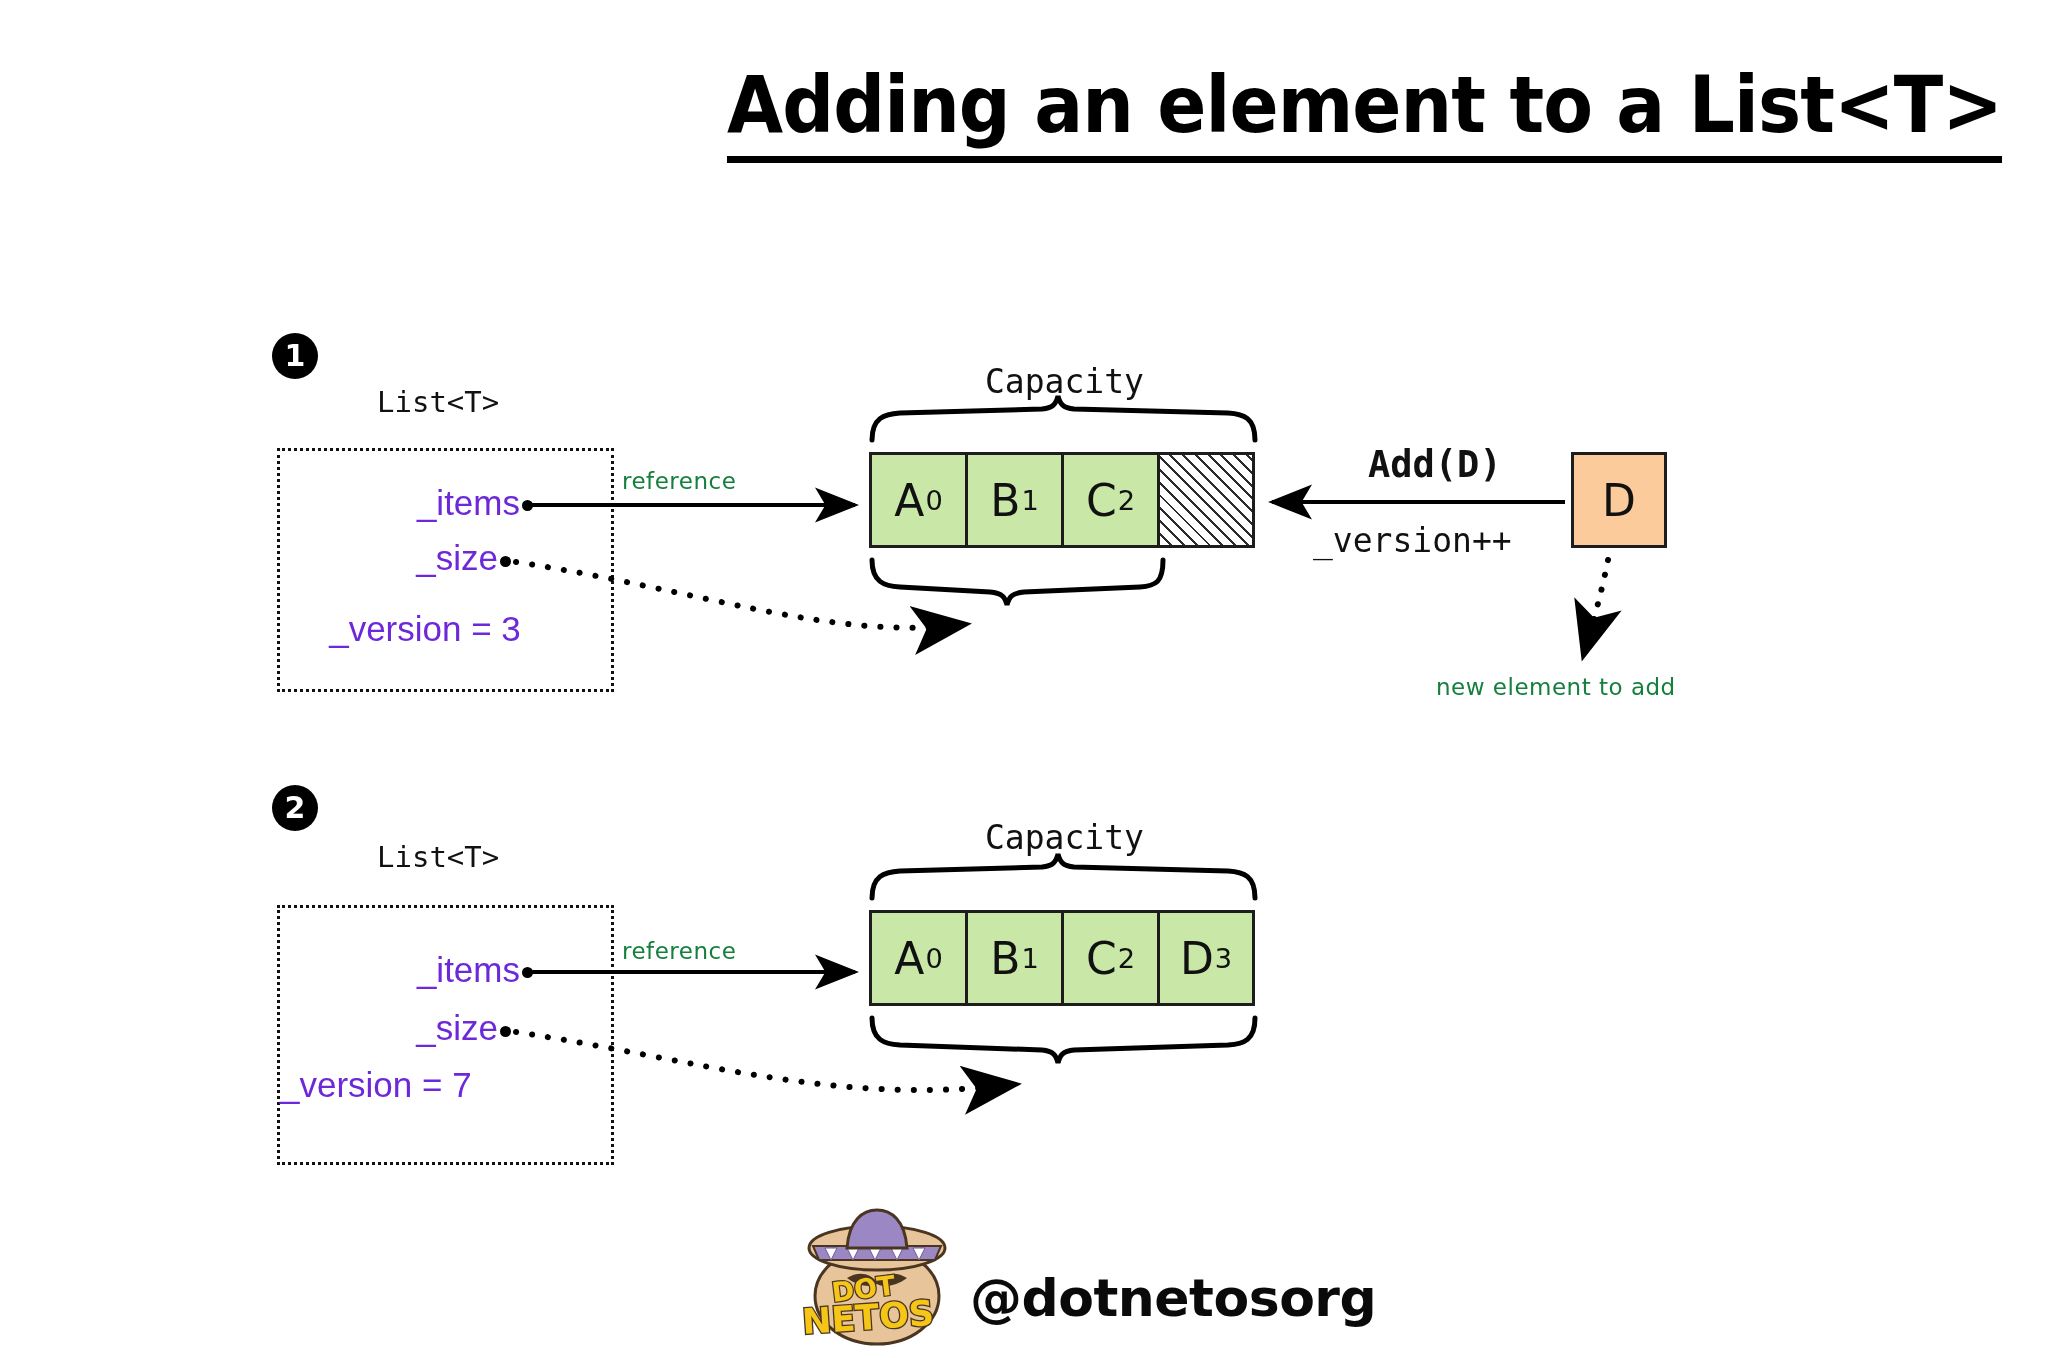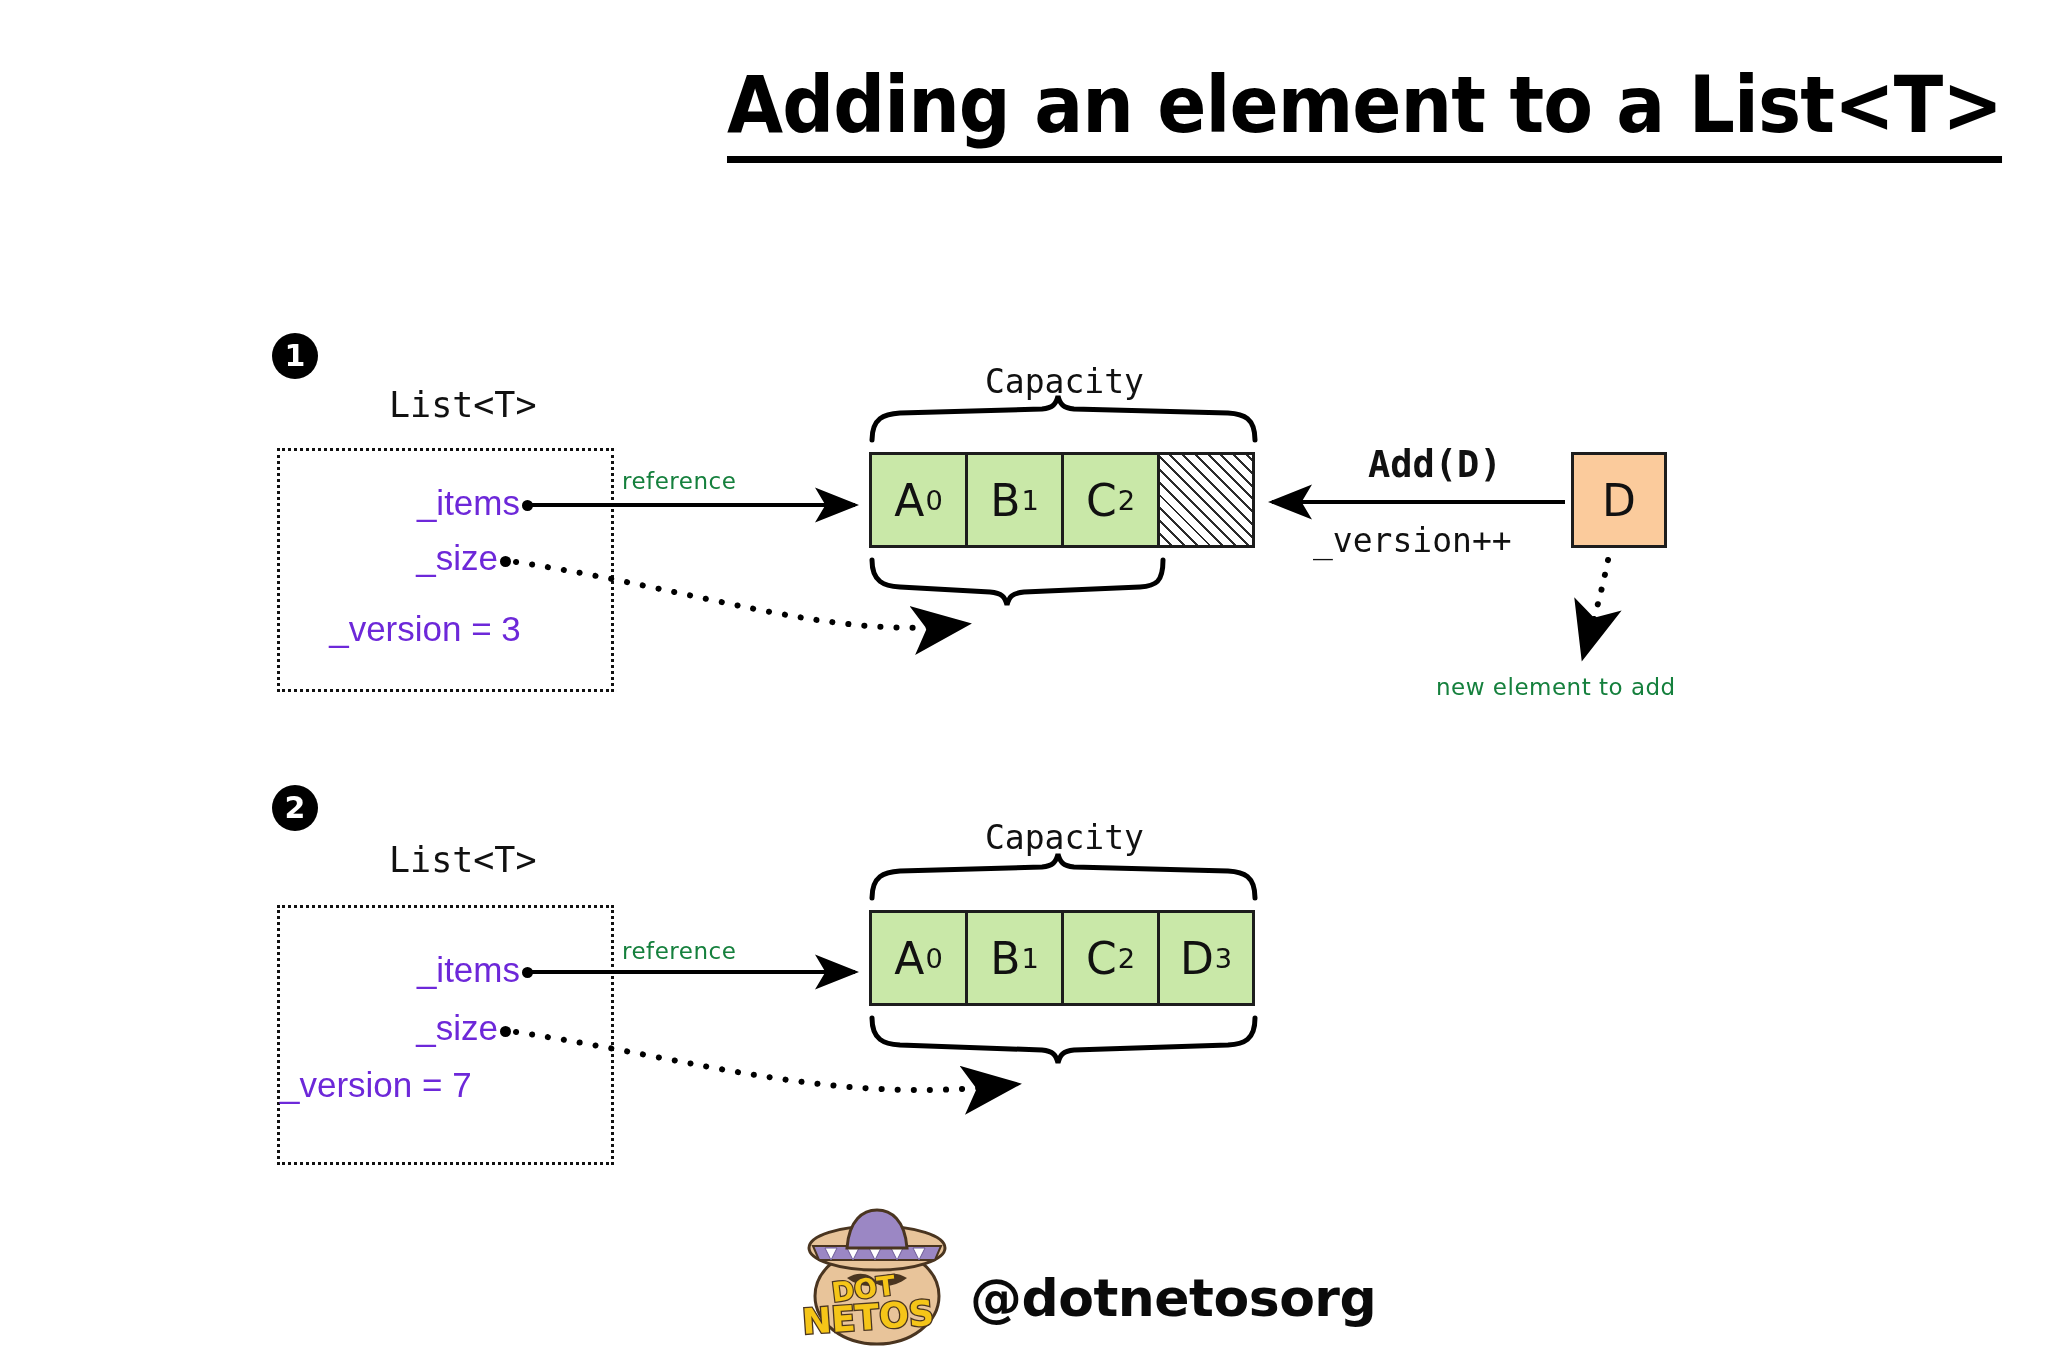--- a/index.html
+++ b/index.html
@@ -48,24 +48,23 @@
     font-size: 30px;
     font-weight: 700;
     line-height: 46px;
     text-align: center;
   }
 
   
   .list-caption {
     position: absolute;
     font-family: "DejaVu Sans Mono", monospace;
-    font-size: 35px;
+    font-size: 29px;
     color: #111;
     white-space: nowrap;
-    margin-left: 12px;
   }
 
   
   .struct-box {
     position: absolute;
     border: 3px dotted #111;
     box-sizing: border-box;
     background: transparent;
   }
   .field {

